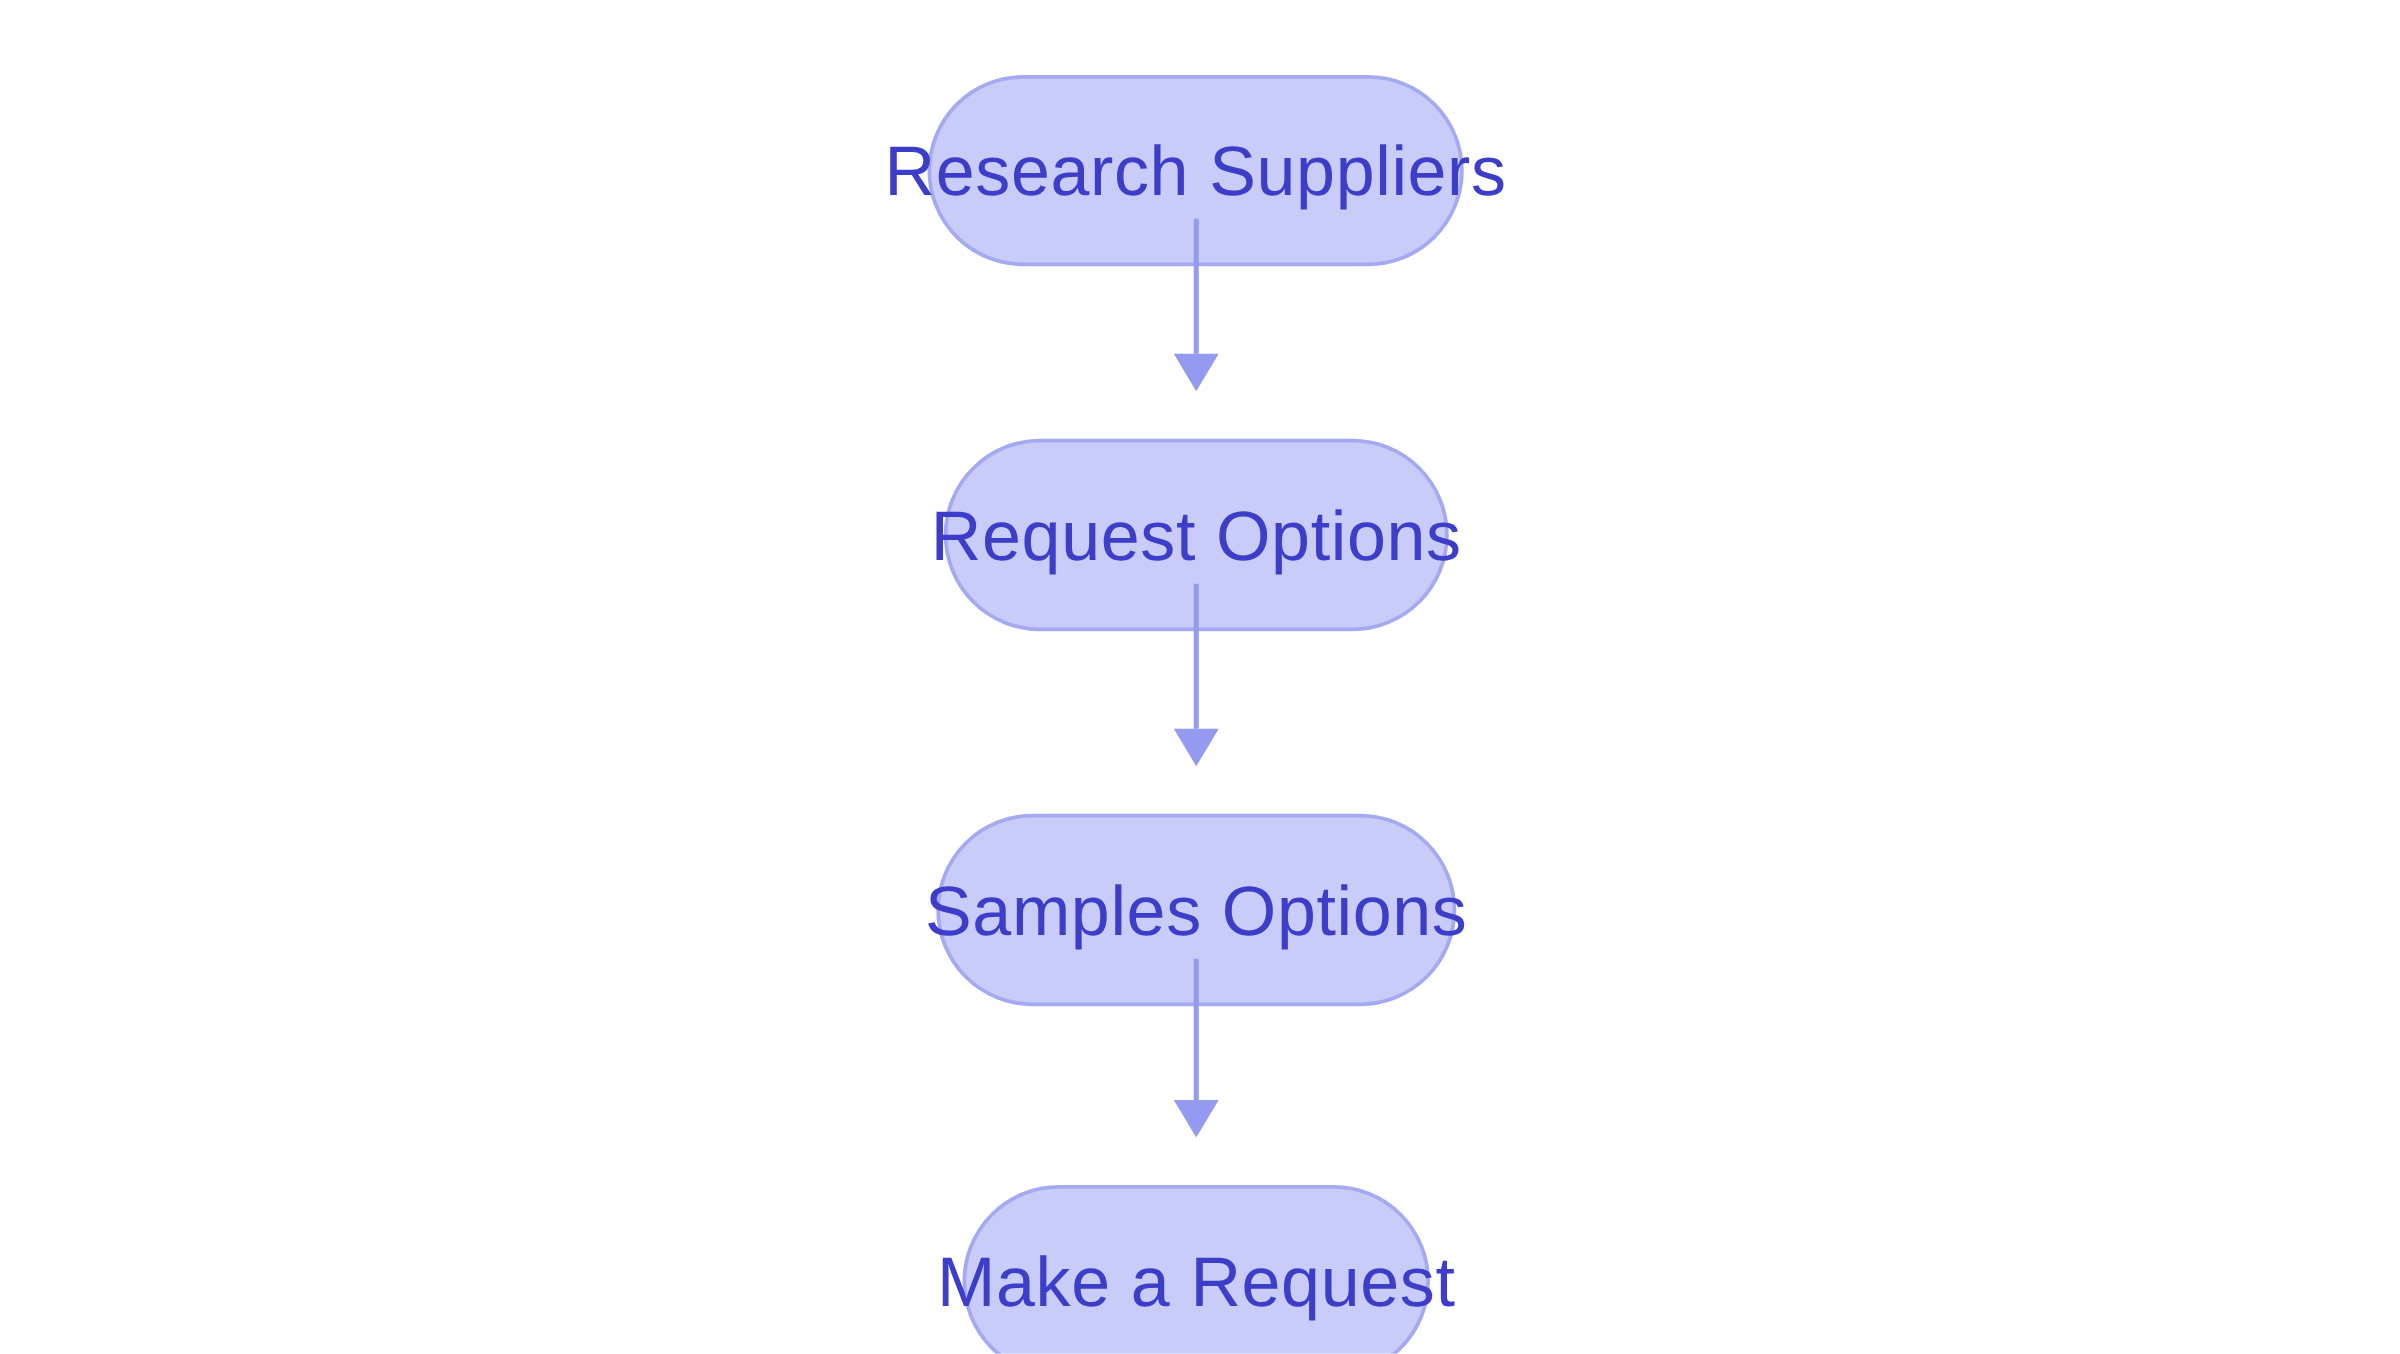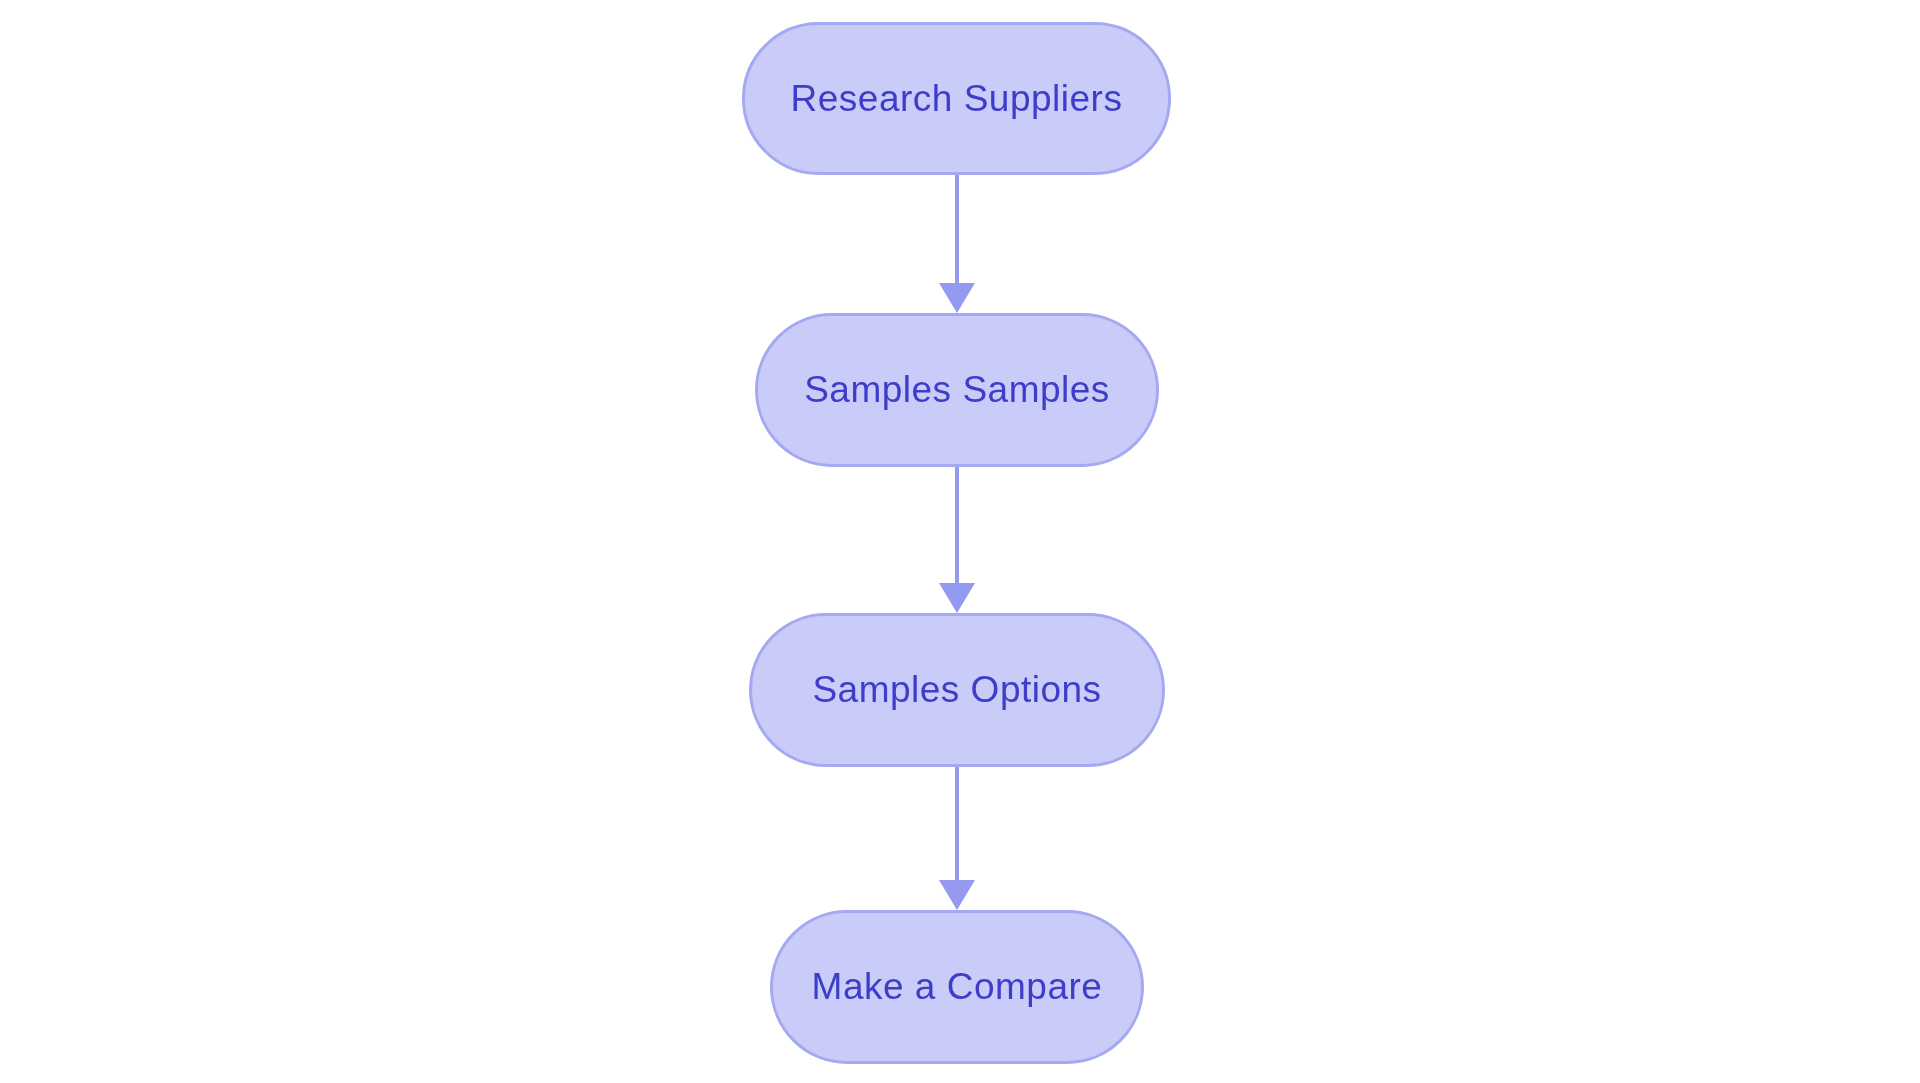--- a/index.html
+++ b/index.html
@@ -18,25 +18,26 @@
   .flow-node {
     position: absolute;
     box-sizing: border-box;
     height: 154px;
     background: #c9ccf8;
     border: 3px solid #a4a9f1;
     border-radius: 77px;
     display: flex;
     align-items: center;
     justify-content: center;
-    font-size: 37px;
+    font-size: 56px;
     font-weight: 500;
     letter-spacing: 0.5px;
     color: #3c3dc8;
     white-space: nowrap;
+    margin-top: 38px;
   }
   .node-1 { left: 742px; top:  22px; width: 429px; height: 153px; }
   .node-2 { left: 755px; top: 313px; width: 404px; }
   .node-3 { left: 749px; top: 613px; width: 416px; }
   .node-4 { left: 770px; top: 910px; width: 374px; }
 
   .flow-arrow {
     position: absolute;
     left: 939px;            
     width: 36px;
@@ -69,34 +70,34 @@
   <div class="flow-node node-1">
     <span>Research Suppliers</span>
   </div>
 
   <div class="flow-arrow arrow-1">
     <div class="arrow-shaft"></div>
     <div class="arrow-head"></div>
   </div>
 
   <div class="flow-node node-2">
-    <span>Samples Samples</span>
+    <span>Request Options</span>
   </div>
 
   <div class="flow-arrow arrow-2">
     <div class="arrow-shaft"></div>
     <div class="arrow-head"></div>
   </div>
 
   <div class="flow-node node-3">
     <span>Samples Options</span>
   </div>
 
   <div class="flow-arrow arrow-3">
     <div class="arrow-shaft"></div>
     <div class="arrow-head"></div>
   </div>
 
   <div class="flow-node node-4">
-    <span>Make a Compare</span>
+    <span>Make a Request</span>
   </div>
 
 </div>
 
 </body></html>

